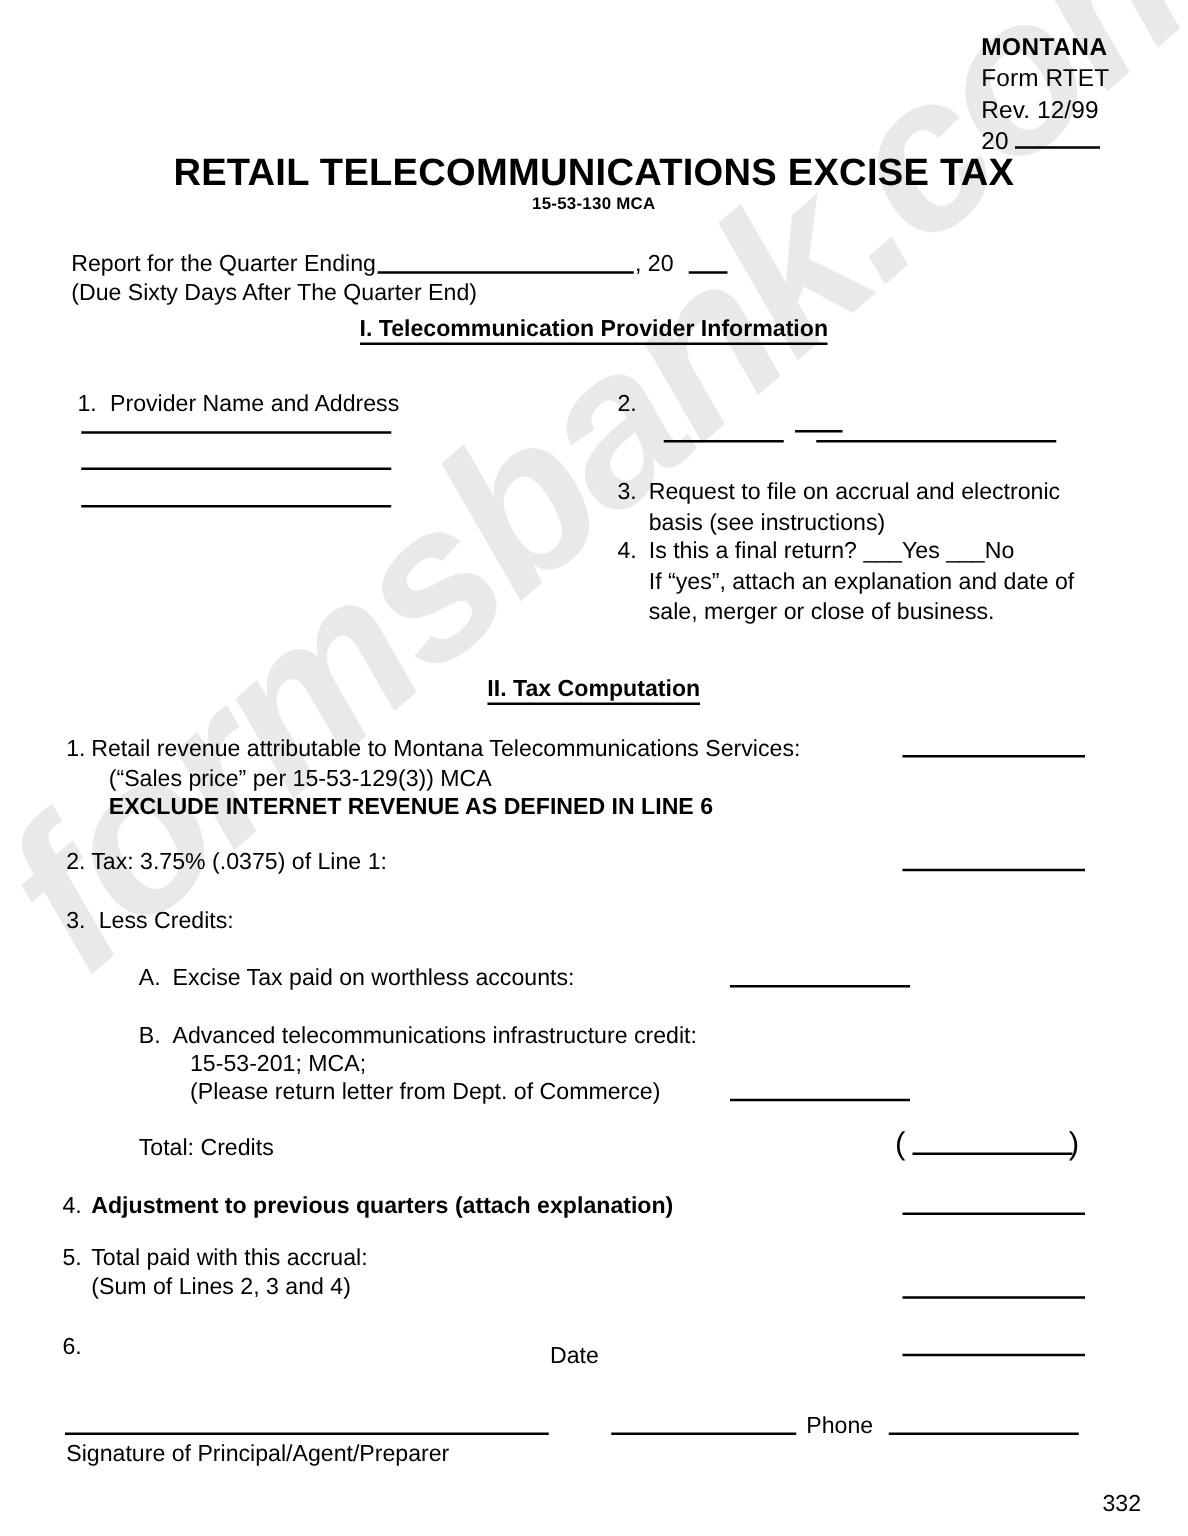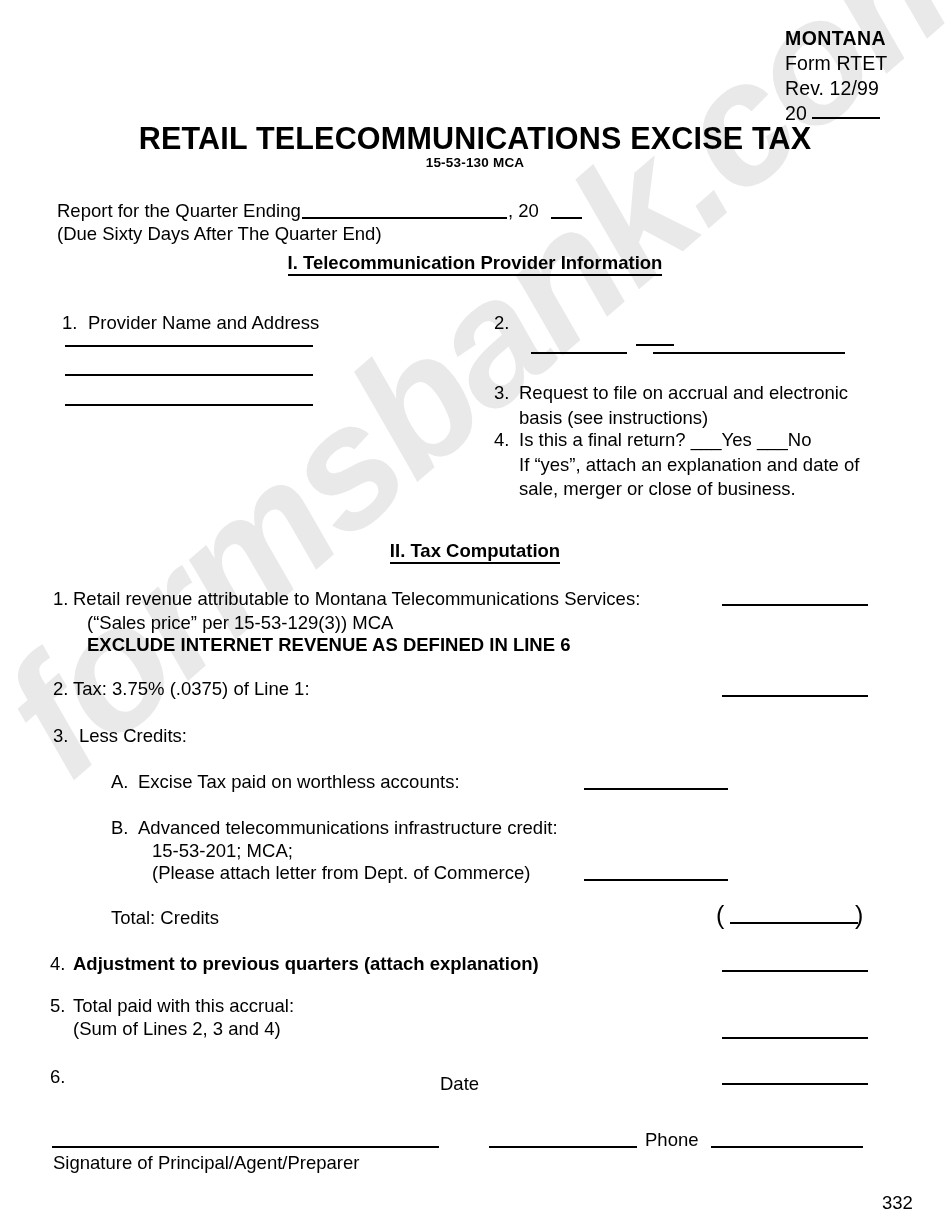--- a/index.html
+++ b/index.html
@@ -191,21 +191,21 @@
     <div class="t" style="left:53px; top:724px;">3.</div>
     <div class="t" style="left:79px; top:724px;">Less Credits:</div>
 
     <div class="t" style="left:111px; top:770px;">A.</div>
     <div class="t" style="left:138px; top:770px;">Excise Tax paid on worthless accounts:</div>
     <div class="rule" style="left:584px; top:788px; width:144px;"></div>
 
     <div class="t" style="left:111px; top:816px;">B.</div>
     <div class="t" style="left:138px; top:816px;">Advanced telecommunications infrastructure credit:</div>
     <div class="t" style="left:152px; top:839px;">15-53-201; MCA;</div>
-    <div class="t" style="left:152px; top:861px;">(Please attach letter from Dept. of Commerce)</div>
+    <div class="t" style="left:152px; top:861px;">(Please return letter from Dept. of Commerce)</div>
     <div class="rule" style="left:584px; top:879px; width:144px;"></div>
 
     <div class="t" style="left:111px; top:906px;">Total: Credits</div>
     <div class="paren" style="left:716px; top:903px;">(</div>
     <div class="rule" style="left:730px; top:922px; width:128px;"></div>
     <div class="paren" style="left:855px; top:903px;">)</div>
 
     <div class="t" style="left:50px; top:952px;">4.</div>
     <div class="t" style="left:73px; top:952px;font-weight:bold;">Adjustment to previous quarters (attach explanation)</div>
     <div class="rule" style="left:722px; top:970px; width:146px;"></div>

